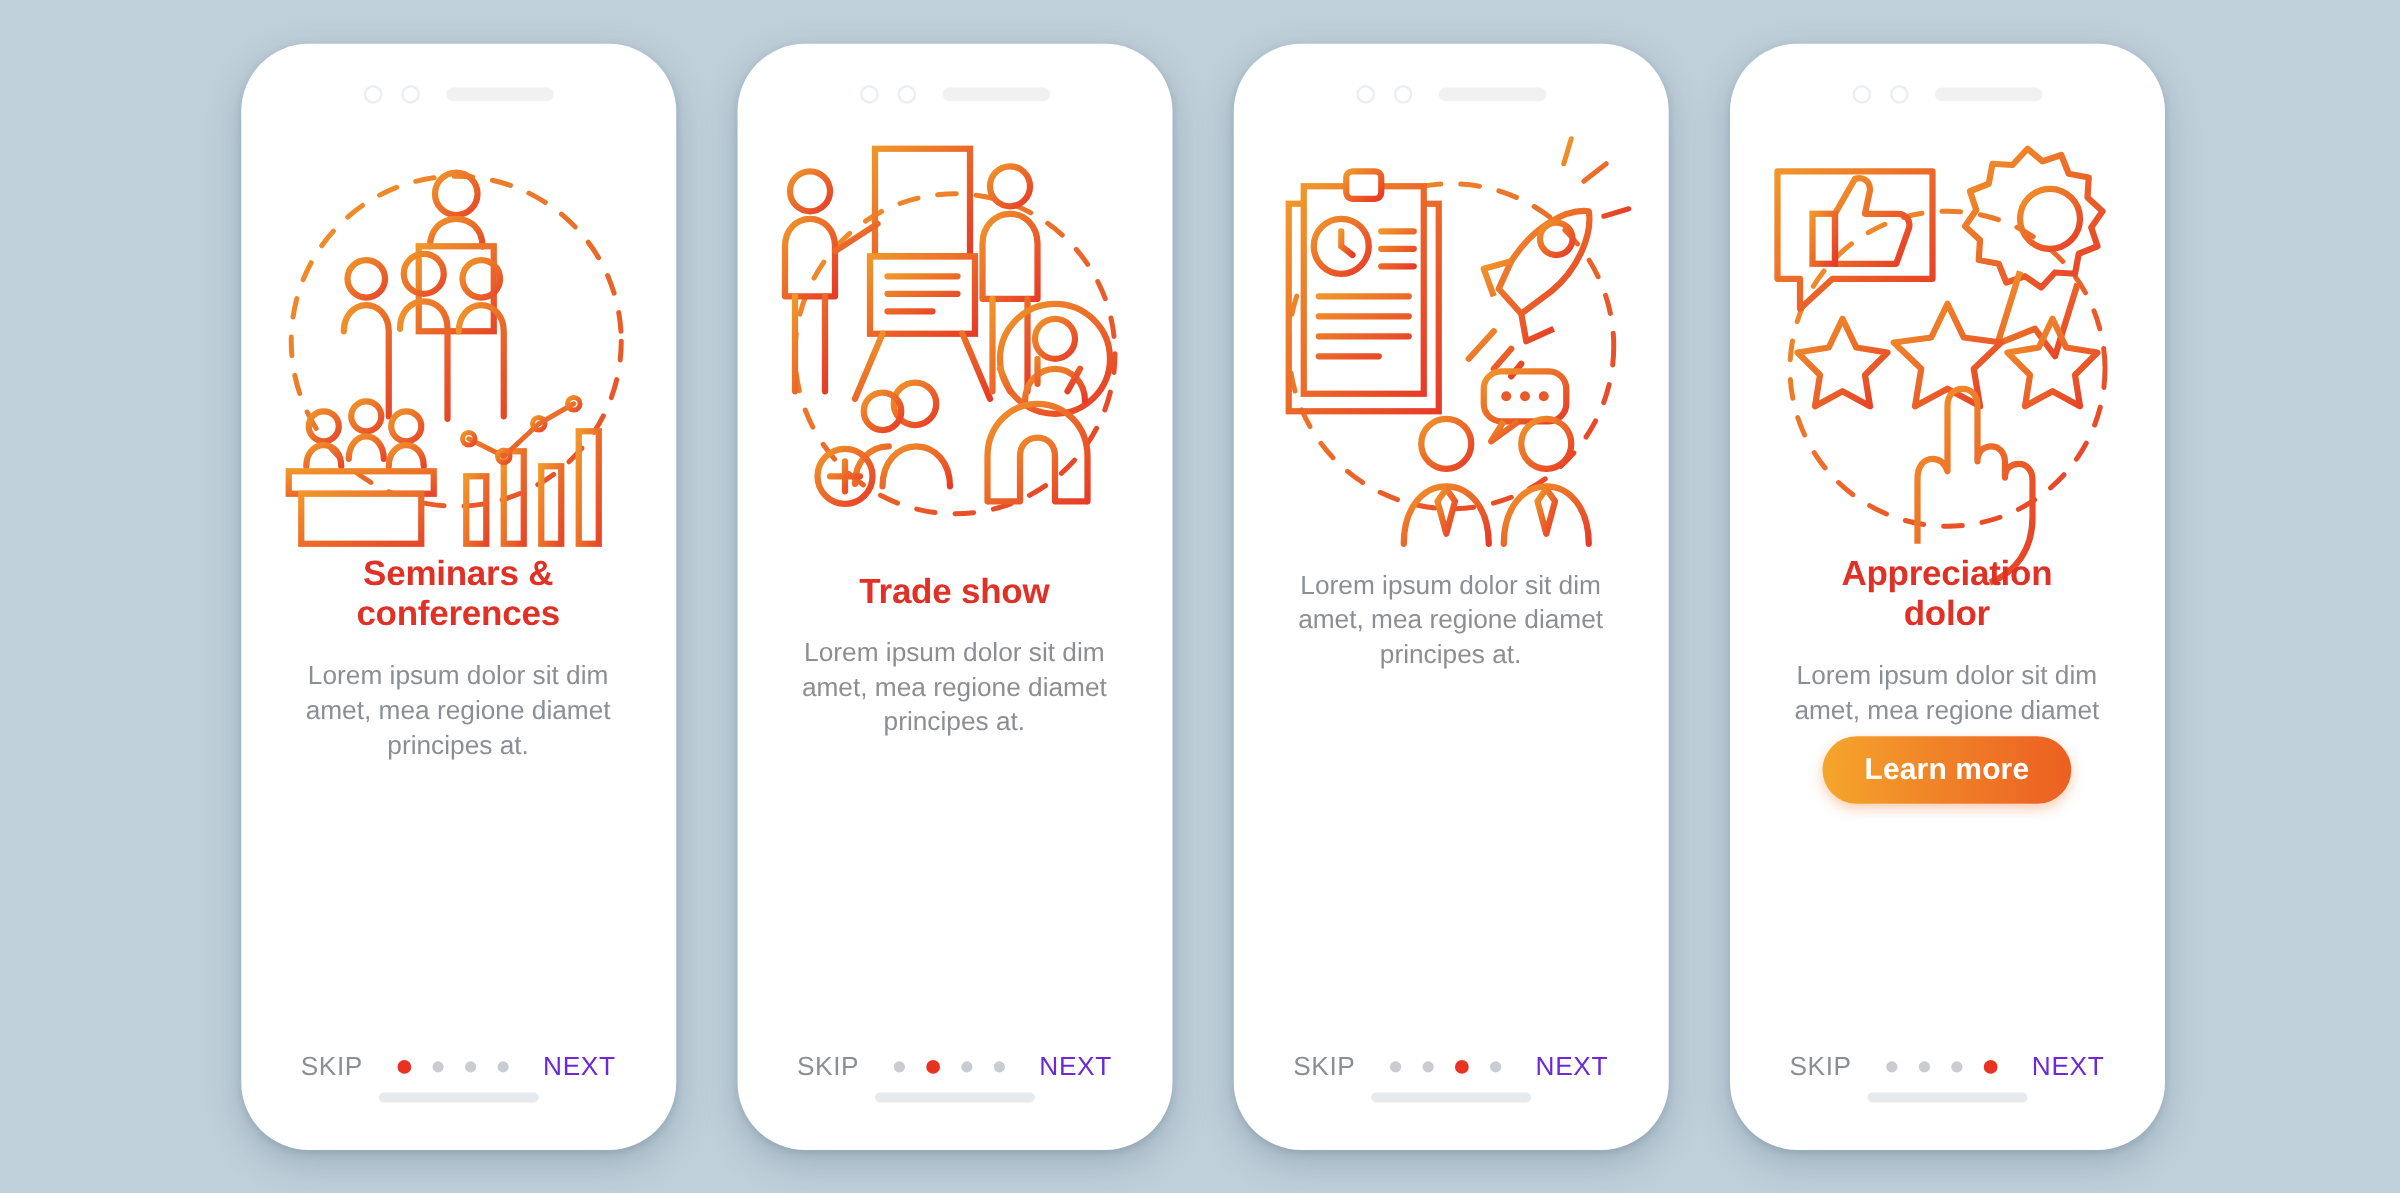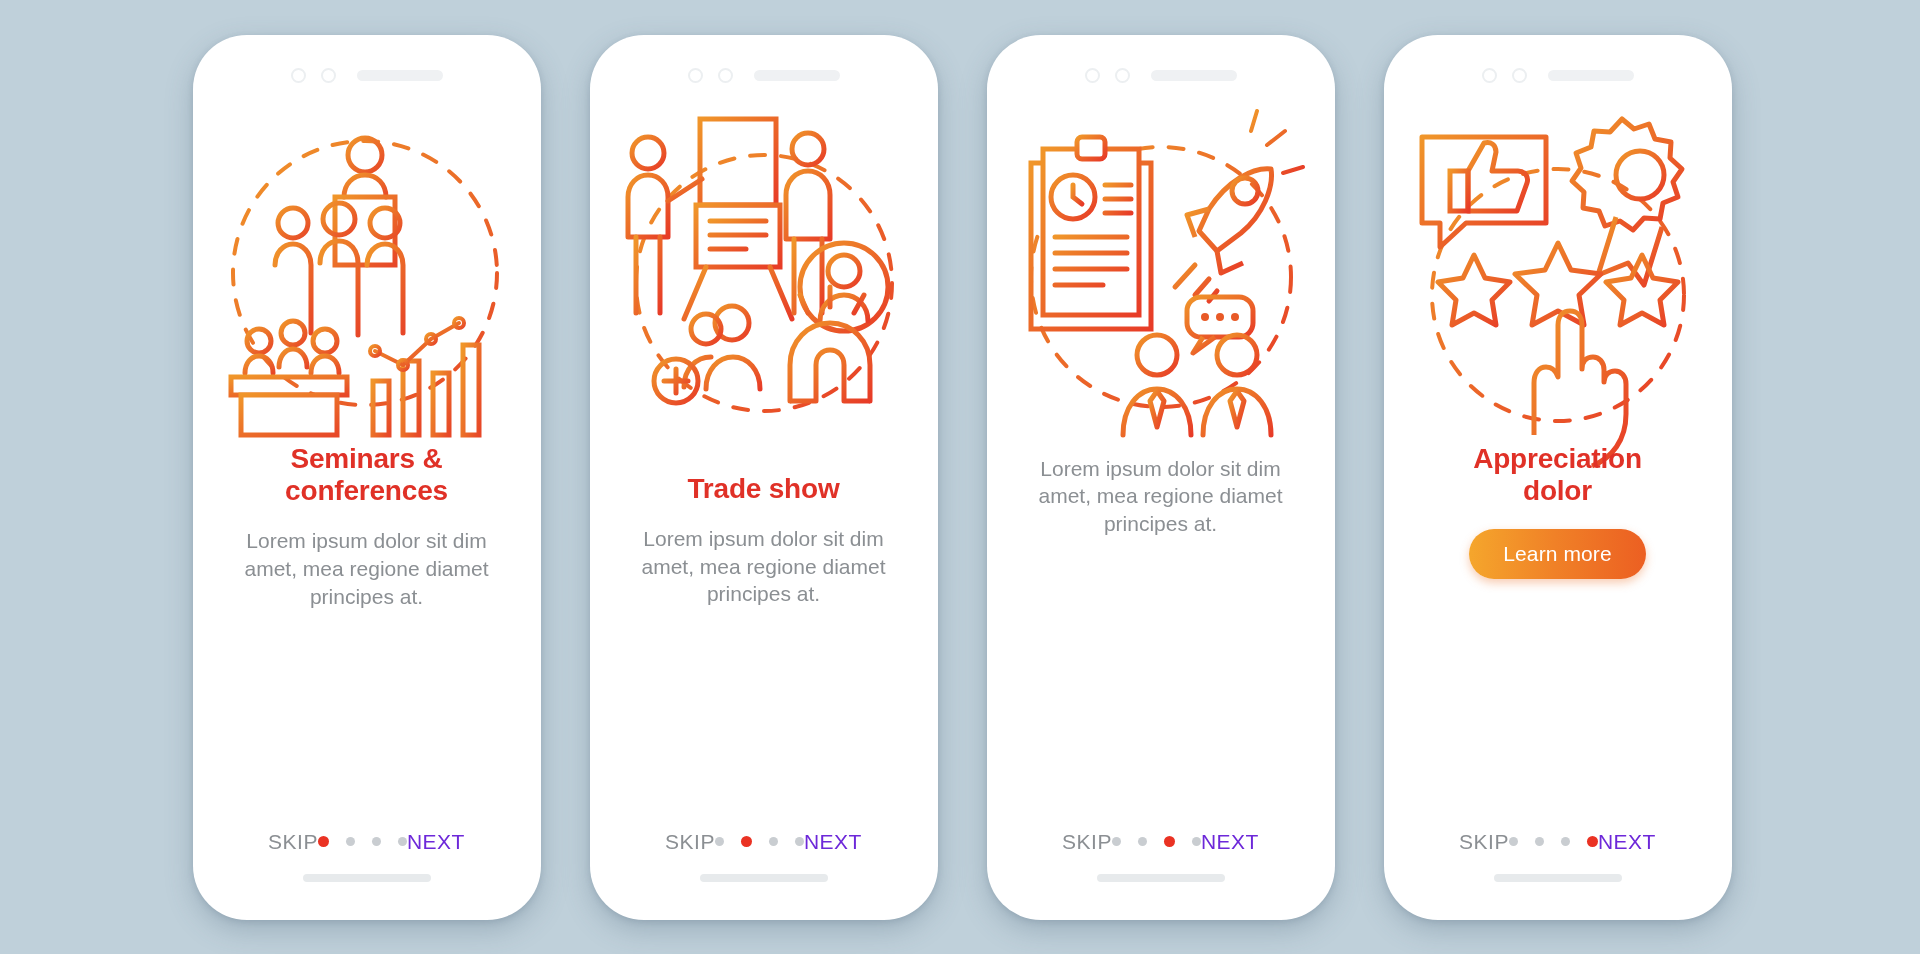--- a/index.html
+++ b/index.html
@@ -86,52 +86,52 @@
   }
   .title {
     color: #e03127;
     font-weight: bold;
     font-size: 28px;
     line-height: 1.16;
     text-align: center;
     letter-spacing: -.2px;
     margin-top: 8px;
   }
-  .title.one-line { margin-top: 38px; }
+  .title.one-line { margin-top: 22px; }
   .desc {
     color: #8b8f93;
     font-size: 21px;
     line-height: 1.32;
     text-align: center;
     margin-top: 20px;
     max-width: 280px;
   }
   .cta {
-    margin-top: 22px;
+    margin-top: 6px;
     border: none;
     cursor: pointer;
     color: #ffffff;
     font-family: "Liberation Sans", sans-serif;
-    font-weight: normal;
-    font-size: 21px;
+    font-weight: bold;
+    font-size: 24px;
     letter-spacing: .1px;
     padding: 13px 34px;
     border-radius: 30px;
     background: linear-gradient(90deg, #f5a62c 0%, #f08127 48%, #ec5f22 100%);
     box-shadow: 0 4px 10px rgba(236,110,34,.35);
   }
   
   .pager {
     flex: none;
     width: 100%;
     display: flex;
     align-items: center;
-    justify-content: center;
+    justify-content: space-between;
     padding: 0 34px;
-    margin-bottom: 20px;
+    margin-bottom: 8px;
   }
   .skip {
     color: #8b8f93;
     font-size: 21px;
     letter-spacing: .5px;
     cursor: pointer;
   }
   .next {
     color: #6d28d9;
     font-size: 21px;
@@ -421,20 +421,21 @@
           <path d="M126 330v-52c0-10 5-16 12-16 6 0 10 4 12 10v-52c0-9 5-14 12-14s12 5 12 14v44c0-8 5-12 11-12s11 5 11 13v12c0-7 5-11 11-11s11 5 11 13v30c0 26-14 44-34 52" stroke="url(#g4)" stroke-width="5" stroke-linejoin="round"></path>
           <path d="M150 220v-24" stroke="url(#g4)" stroke-width="5" stroke-linecap="round"></path>
         </svg>
       </div>
 
       <div class="textwrap">
         <div class="title">
           <div>Appreciation</div>
           <div>dolor</div>
         </div>
+        <div class="desc">Lorem ipsum dolor sit dim amet, mea regione diamet</div>
         <button class="cta">Learn more</button>
         <div class="spacer"></div>
       </div>
 
       <div class="pager">
         <span class="skip">SKIP</span>
         <span class="dots">
           <span class="dot"></span>
           <span class="dot"></span>
           <span class="dot"></span>

